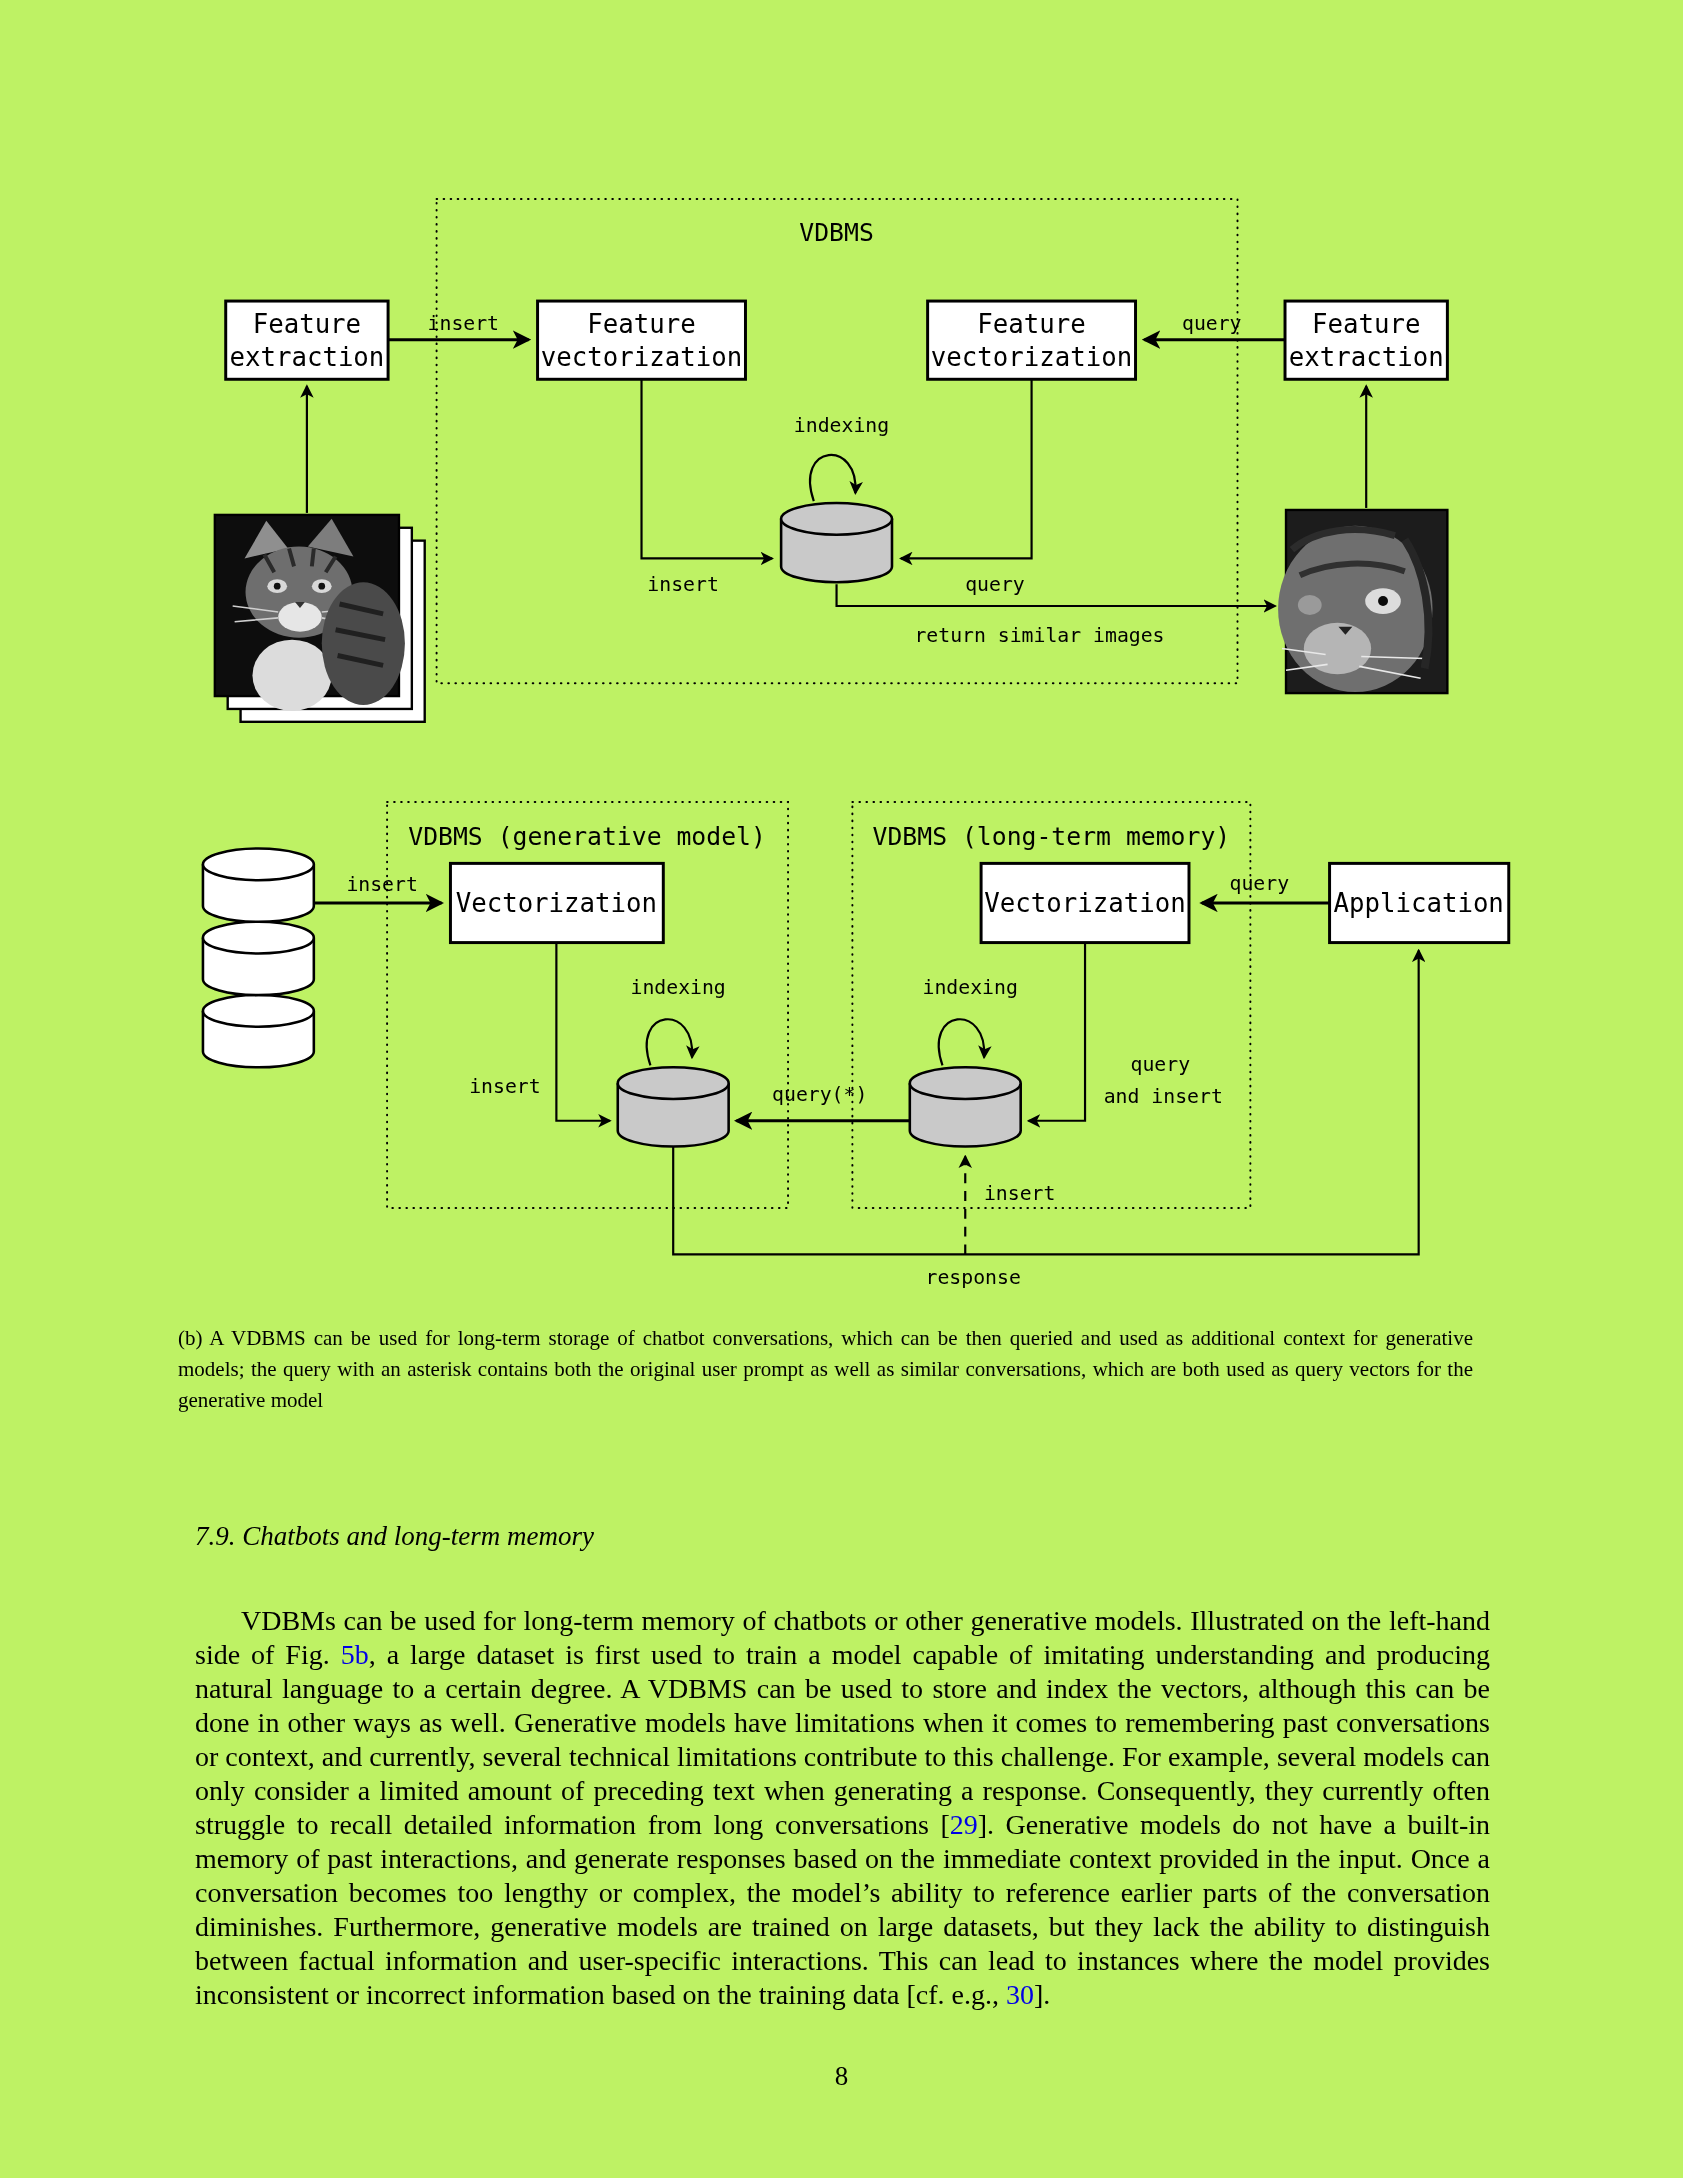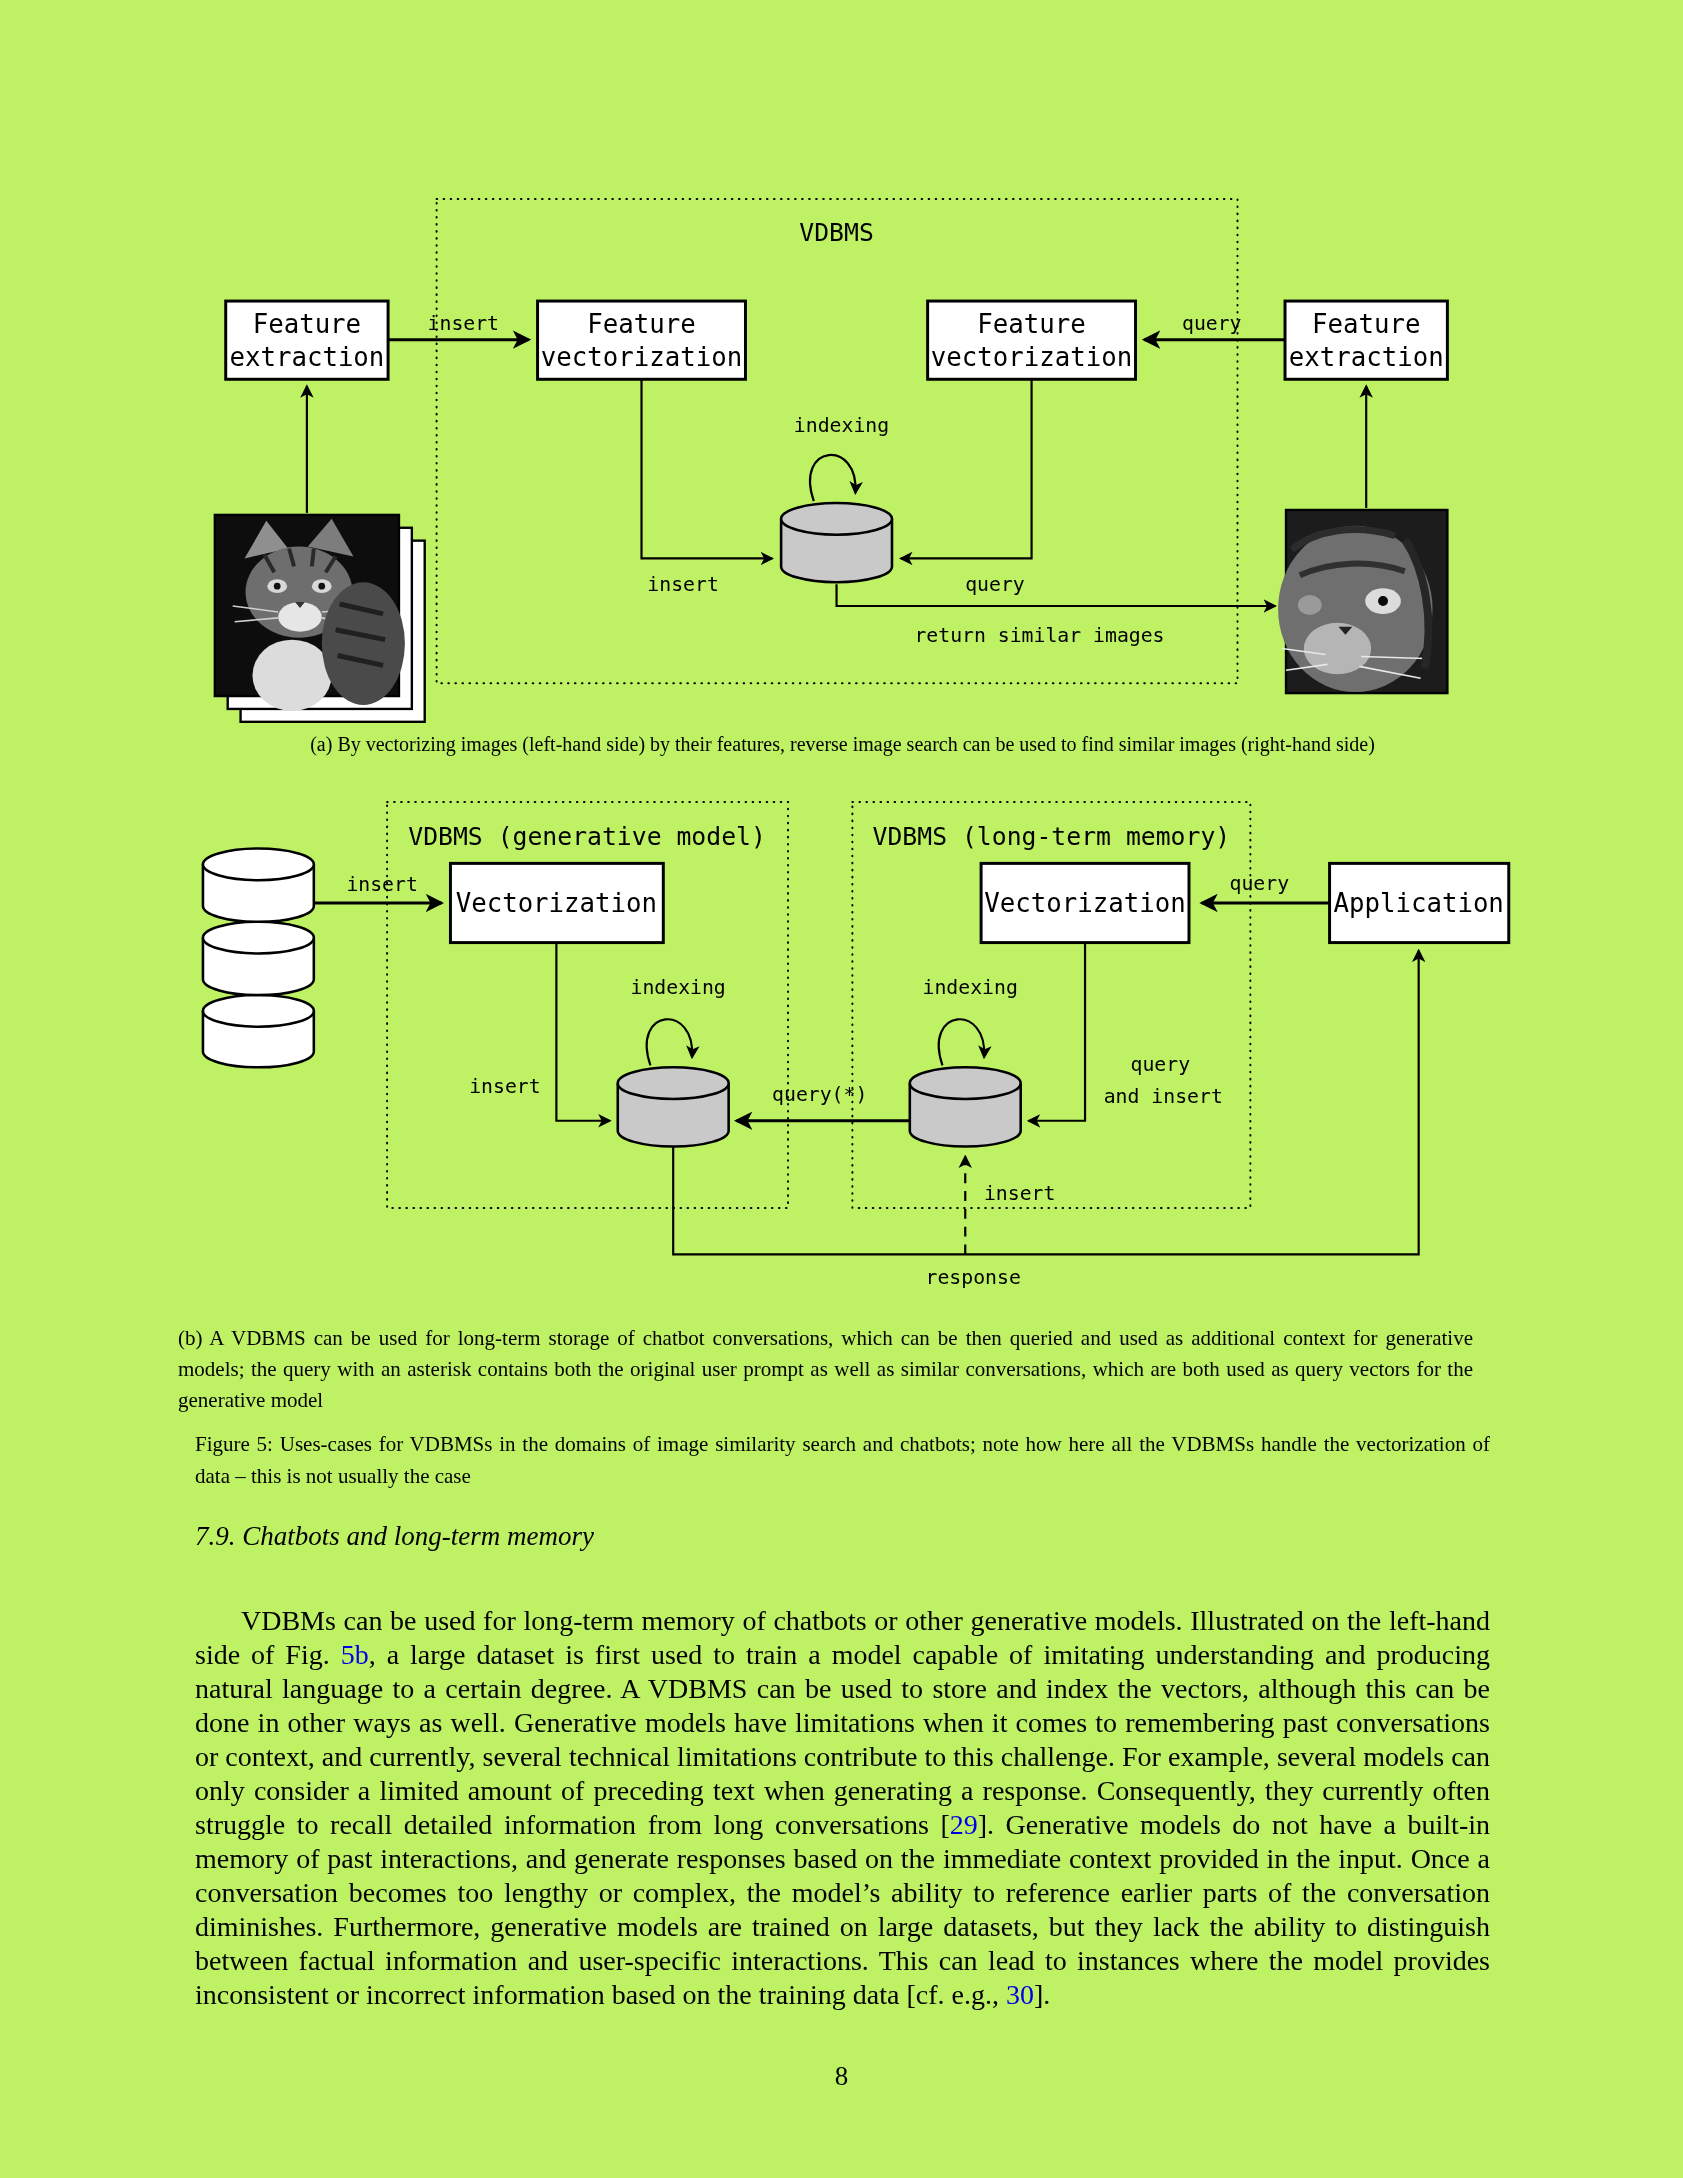--- a/index.html
+++ b/index.html
@@ -166,25 +166,23 @@
   <line class="thick" x1="1343" y1="912" x2="1214" y2="912" marker-end="url(#arr)"></line>
   <text class="t20 mid" x="1272" y="899">query</text>
 
   <path class="thin" d="M680,1158 L680,1267 L1433,1267 L1433,960" marker-end="url(#arr)"></path>
   <text class="t20 mid" x="983" y="1297">response</text>
 
   <line class="dash" x1="975" y1="1267" x2="975" y2="1168" marker-end="url(#arr)"></line>
   <text class="t20 mid" x="1030" y="1212">insert</text>
 </svg>
 
-<div class="abs caption-single" style="top:733px;">(a) By vectorizing images (left-hand side) by their features, reverse image search can be used to find similar images (right-hand side)</div>
 
 <div class="abs caption" style="top:1323px;">(b) A VDBMS can be used for long-term storage of chatbot conversations, which can be then queried and used as additional context for generative models; the query with an asterisk contains both the original user prompt as well as similar conversations, which are both used as query vectors for the generative model</div>
 
-<div class="abs figcap" style="top:1428px;">Figure 5: Uses-cases for VDBMSs in the domains of image similarity search and chatbots; note how here all the VDBMSs handle the vectorization of data – this is not usually the case</div>
 
 <div class="abs heading" style="top:1521px;">7.9. Chatbots and long-term memory</div>
 
 <div class="abs bodytext" style="top:1562px;"><span>VDBMs can be used for long-term memory of chatbots or other generative models. Illustrated on the left-hand side of Fig. </span><span class="link">5b</span><span>, a large dataset is first used to train a model capable of imitating understanding and producing natural language to a certain degree. A VDBMS can be used to store and index the vectors, although this can be done in other ways as well. Generative models have limitations when it comes to remembering past conversations or context, and currently, several technical limitations contribute to this challenge. For example, several models can only consider a limited amount of preceding text when generating a response. Consequently, they currently often struggle to recall detailed information from long conversations [</span><span class="link">29</span><span>]. Generative models do not have a built-in memory of past interactions, and generate responses based on the immediate context provided in the input. Once a conversation becomes too lengthy or complex, the model’s ability to reference earlier parts of the conversation diminishes. Furthermore, generative models are trained on large datasets, but they lack the ability to distinguish between factual information and user-specific interactions. This can lead to instances where the model provides inconsistent or incorrect information based on the training data [cf. e.g., </span><span class="link">30</span><span>].</span></div>
 
 <div class="abs pagenum" style="top:2061px;left:0;">8</div>
 
 </div>
 
 

